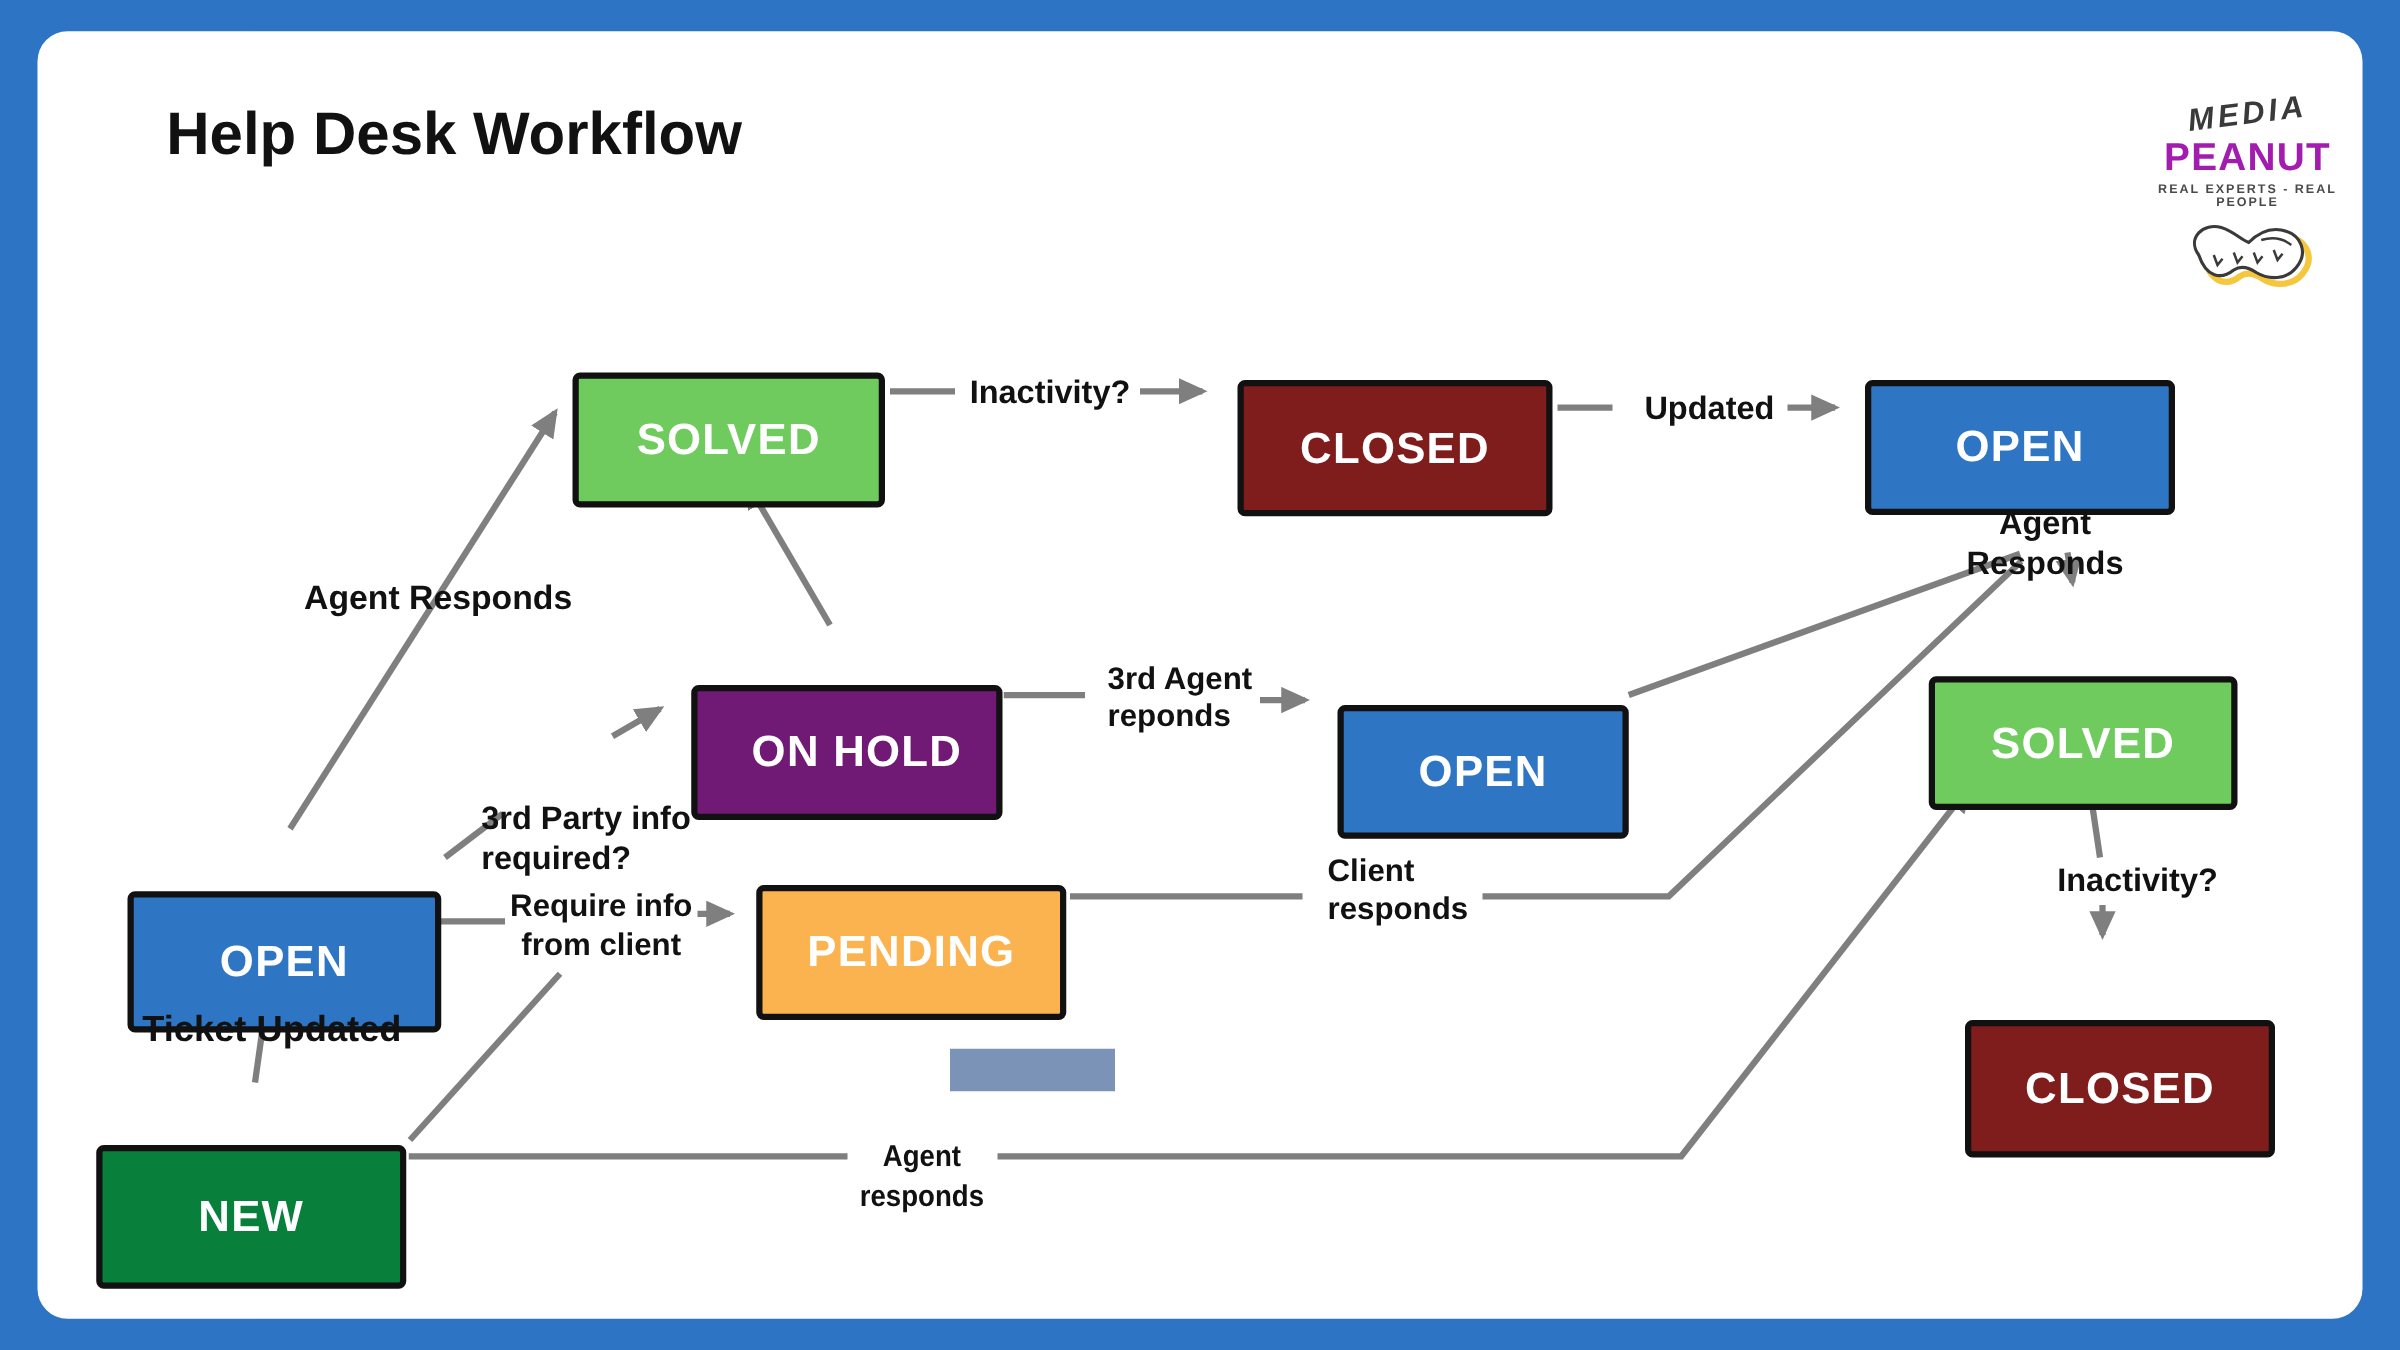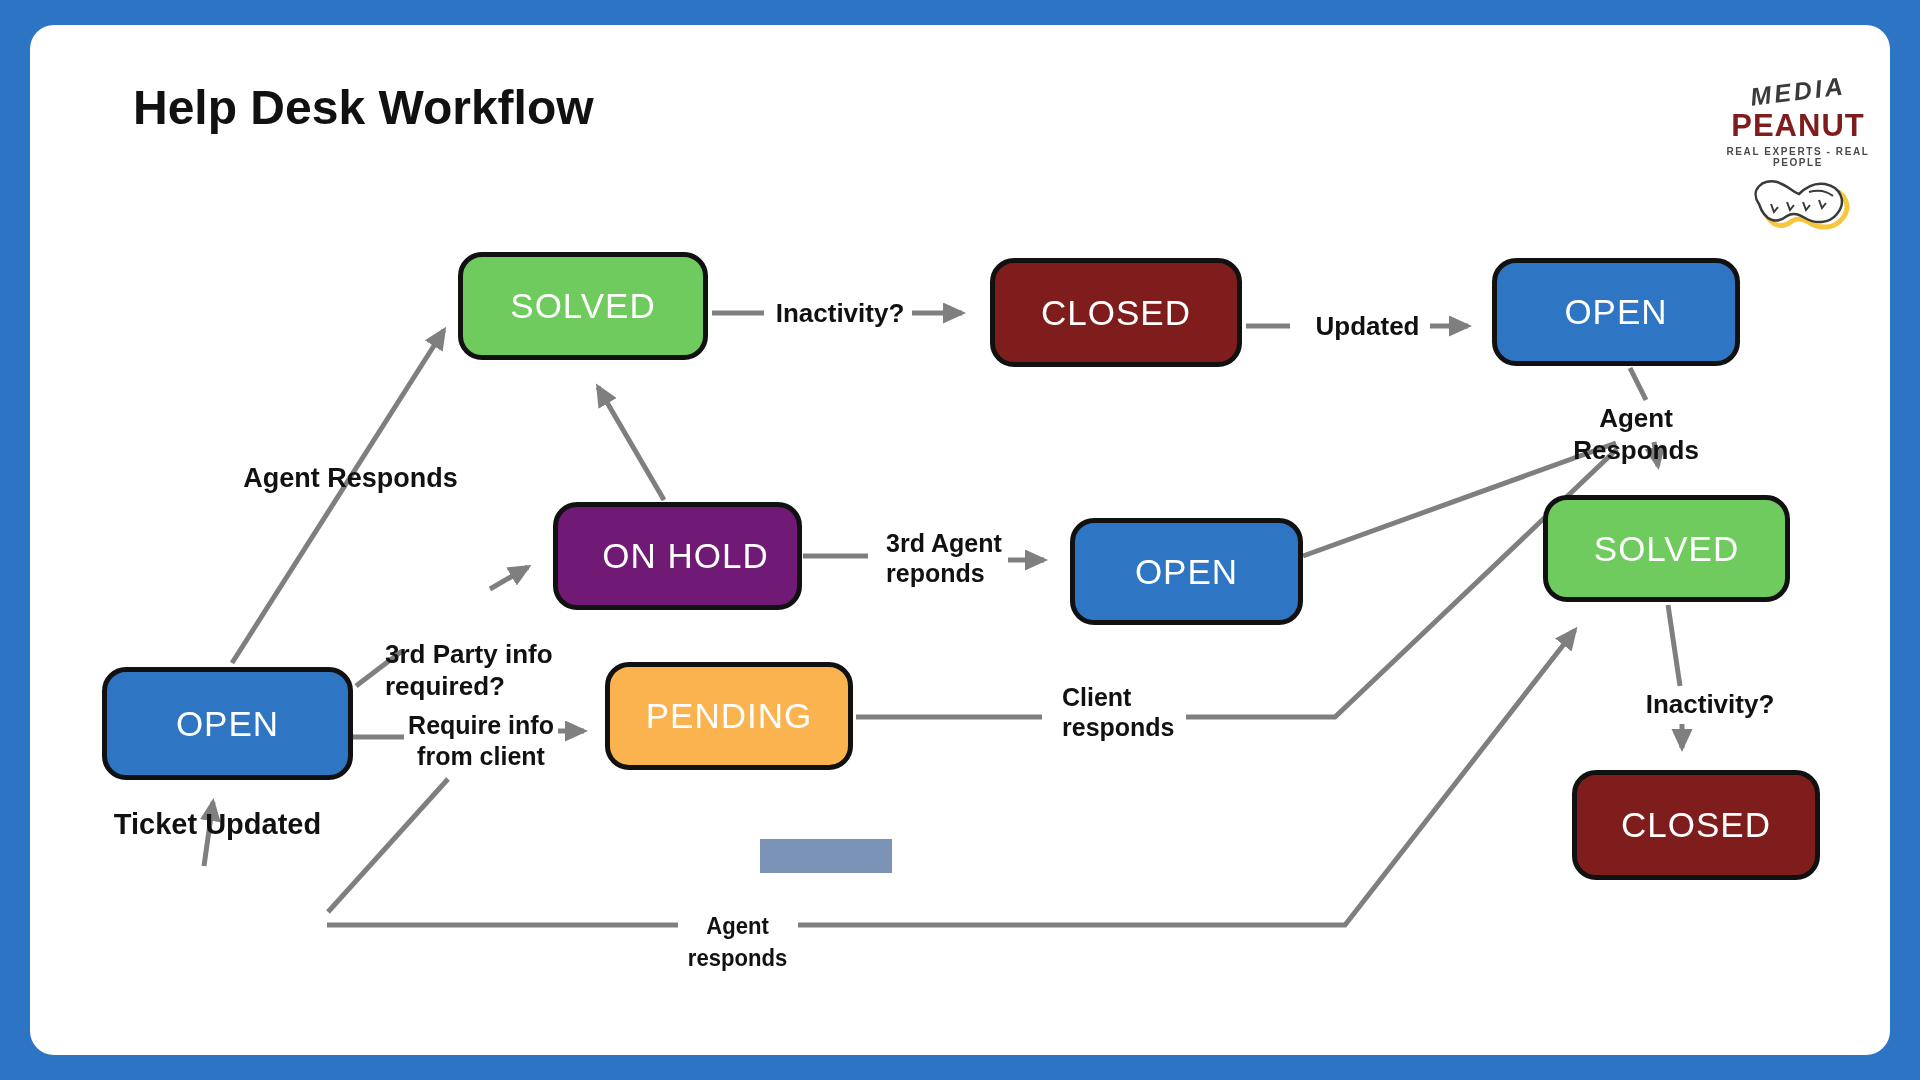--- a/index.html
+++ b/index.html
@@ -2,36 +2,36 @@
 <html><head>
 <meta charset="utf-8">
 <style>
   html,body{margin:0;padding:0;}
   body{width:1920px;height:1080px;font-family:"Liberation Sans",sans-serif;}
   #frame{position:relative;width:1920px;height:1080px;background:#2e74c4;}
   #canvas{position:absolute;left:30px;top:25px;width:1860px;height:1030px;background:#ffffff;border-radius:24px;}
   #arrows{position:absolute;left:0;top:0;width:1920px;height:1080px;pointer-events:none;}
   .title{position:absolute;left:103px;top:55px;font-size:48px;font-weight:bold;color:#111;letter-spacing:0px;}
   .node{position:absolute;display:flex;align-items:center;justify-content:center;
-        border:5px solid #111;border-radius:24px;color:#fff;font-weight:normal;
-        font-size:35px;letter-spacing:1px;box-sizing:border-box;}
+        border:5px solid #111;border-radius:6px;color:#fff;font-weight:bold;
+        font-size:35px;letter-spacing:1px;box-sizing:border-box;margin-top:46px;}
   .n-open{background:#2e75c3;}
   .n-solved{background:#6fcb5d;}
   .n-closed{background:#7f1d1d;}
   .n-onhold{background:#701a75;padding-left:16px;}
   .n-pending{background:#fbb34f;}
   .n-new{background:#087f3b;}
   .elabel{position:absolute;color:#111;font-weight:bold;font-size:26px;line-height:32px;}
   .center{text-align:center;}
   .accent-rect{position:absolute;left:730px;top:814px;width:132px;height:34px;background:#7a93b6;}
   
   .logo{position:absolute;left:1688px;top:52px;width:160px;text-align:center;}
   .logo-media{font-size:25px;font-weight:bold;font-style:italic;color:#3a3a3a;
               letter-spacing:3px;transform:rotate(-7deg);}
-  .logo-peanut{font-size:31px;font-weight:bold;color:#7f1d1d;letter-spacing:1px;margin-top:2px;}
+  .logo-peanut{font-size:31px;font-weight:bold;color:#a21caf;letter-spacing:1px;margin-top:2px;}
   .logo-tag{font-size:10px;font-weight:bold;color:#4a4a4a;letter-spacing:1.6px;margin-top:2px;}
   .logo-peanut-art{margin-top:4px;}
 </style>
 </head>
 <body>
 
 <div id="frame">
   <div id="canvas">
 
     <div class="title">Help Desk Workflow</div>
@@ -86,20 +86,21 @@
 
   <div class="node n-solved" style="left:458px;top:252px;width:250px;height:108px;">SOLVED</div>
   <div class="node n-closed" style="left:990px;top:258px;width:252px;height:109px;">CLOSED</div>
   <div class="node n-open" style="left:1492px;top:258px;width:248px;height:108px;">OPEN</div>
   <div class="node n-onhold" style="left:553px;top:502px;width:249px;height:108px;">ON HOLD</div>
   <div class="node n-open" style="left:1070px;top:518px;width:233px;height:107px;">OPEN</div>
   <div class="node n-open" style="left:102px;top:667px;width:251px;height:113px;">OPEN</div>
   <div class="node n-pending" style="left:605px;top:662px;width:248px;height:108px;">PENDING</div>
   <div class="node n-solved" style="left:1543px;top:495px;width:247px;height:107px;">SOLVED</div>
   <div class="node n-closed" style="left:1572px;top:770px;width:248px;height:110px;">CLOSED</div>
+  <div class="node n-new" style="left:77px;top:870px;width:248px;height:115px;">NEW</div>
 
   <div class="elabel center" style="left:770px;top:297px;width:140px;">Inactivity?</div>
   <div class="elabel center" style="left:1295px;top:310px;width:145px;">Updated</div>
   <div class="elabel center" style="left:1536px;top:402px;width:200px;">Agent Responds</div>
   <div class="elabel center" style="left:243px;top:462px;width:215px;font-size:27px;">Agent Responds</div>
 
   <div class="elabel" style="left:385px;top:592px;margin-top:46px;">
     <div>3rd Party info</div>
     <div>required?</div>
   </div>

